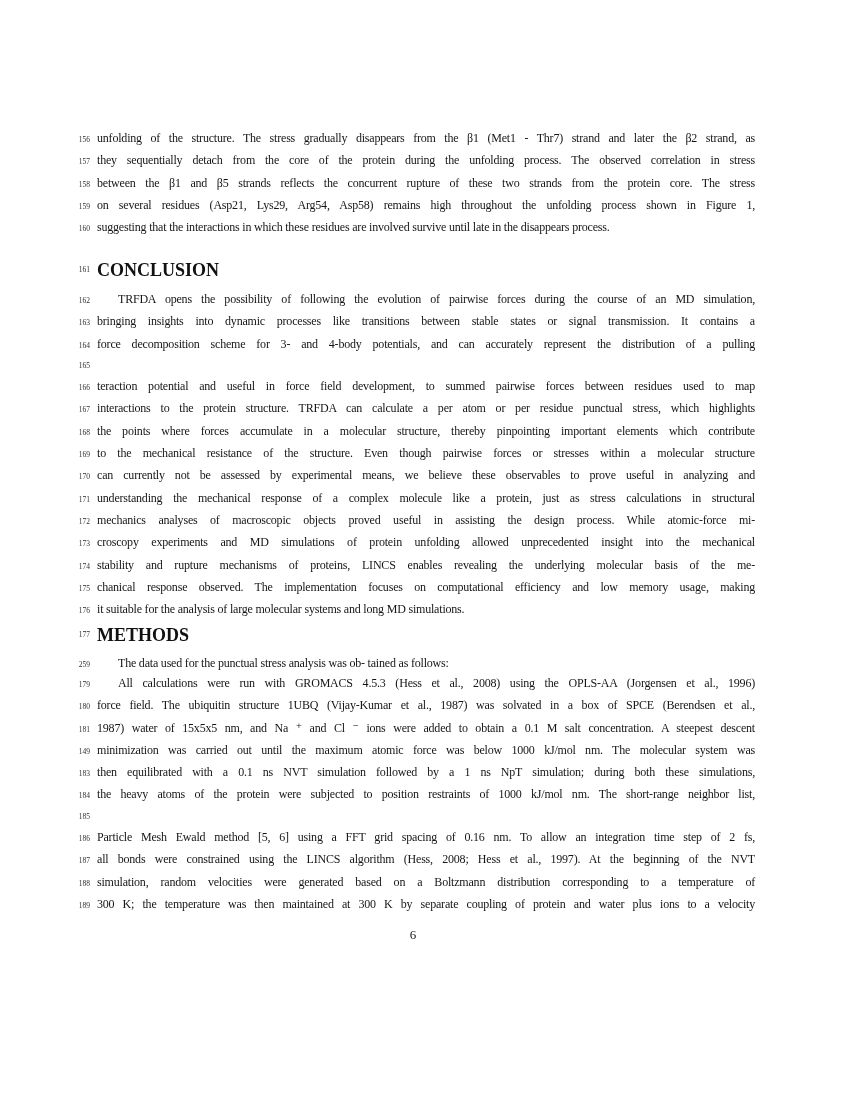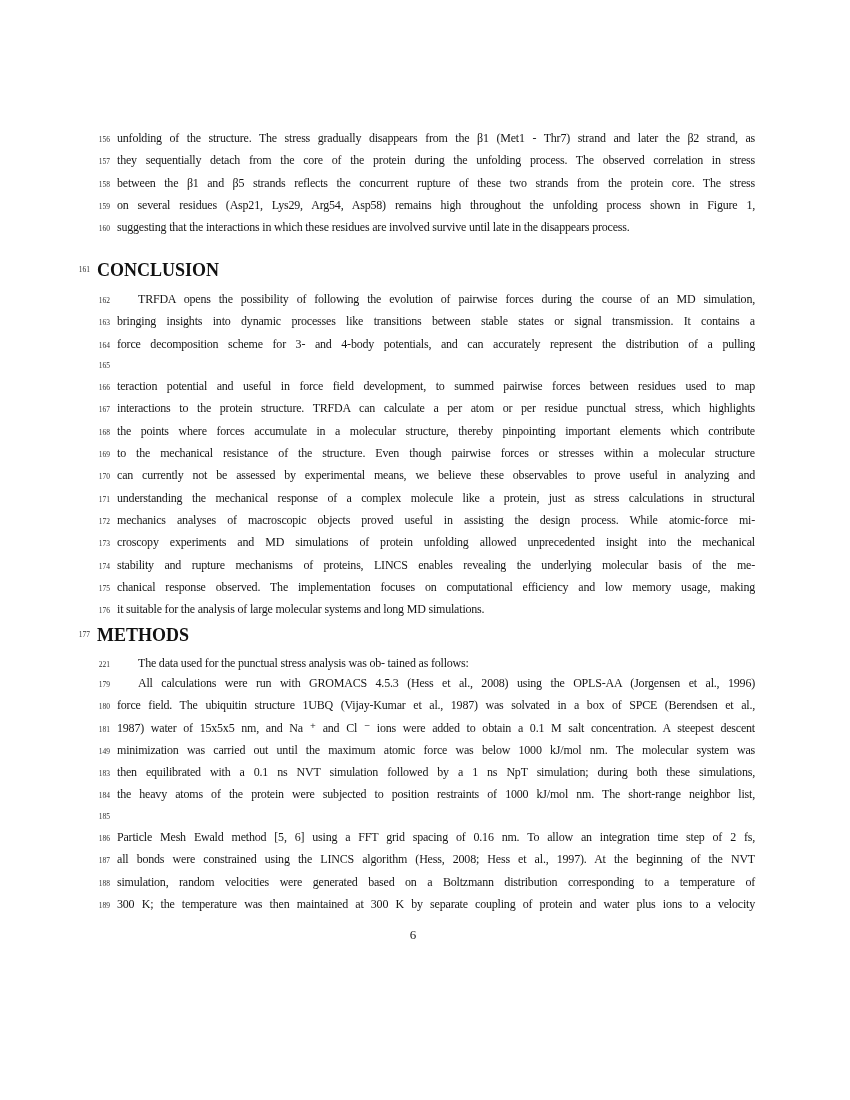--- a/index.html
+++ b/index.html
@@ -20,21 +20,20 @@
     position: absolute;
     left: 71px;
     width: 684px;
   }
   .line {
     display: flex;
     align-items: baseline;
     line-height: 20.3px;
     font-size: 12px;
     letter-spacing: -0.2px;
-    margin-left: 20px;
   }
   .lnum {
     flex: 0 0 19px;
     text-align: right;
     padding-right: 7px;
     font-size: 7.5px;
     letter-spacing: 0;
     color: #2e2e2e;
   }
   .ltext {
@@ -169,21 +168,21 @@
 
   <section class="block" style="top:623px">
     <div class="hline">
       <span class="lnum">177</span>
       <span class="htext">METHODS</span>
     </div>
   </section>
 
   <section class="block" style="top:653px">
     <div class="line indent">
-      <span class="lnum">221</span>
+      <span class="lnum">259</span>
       <span class="ltext">The data used for the punctual stress analysis was ob- tained as follows:</span>
     </div>
   </section>
 
   <section class="block" style="top:673px">
     <div class="line just indent">
       <span class="lnum">179</span>
       <span class="ltext">All calculations were run with GROMACS 4.5.3 (Hess et al., 2008) using the OPLS-AA (Jorgensen et al., 1996)</span>
     </div>
     <div class="line just">

